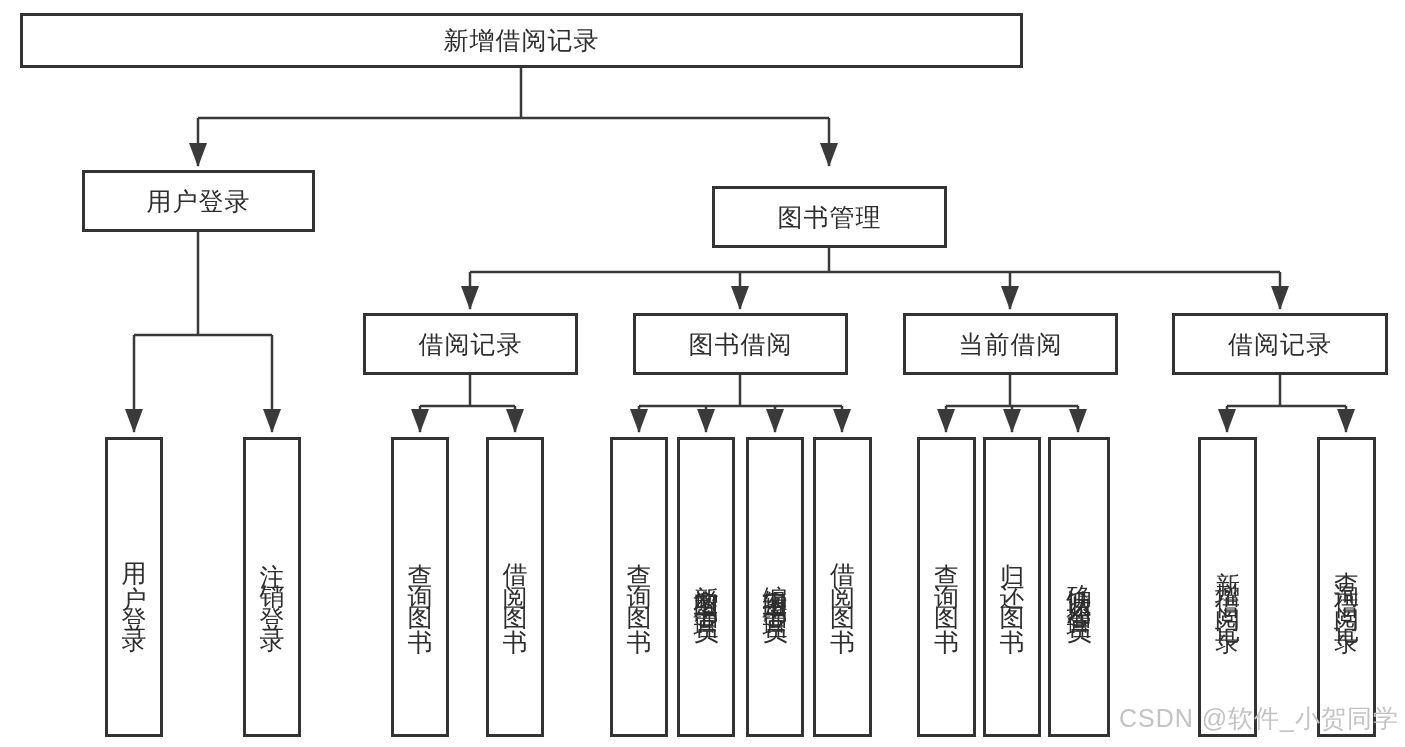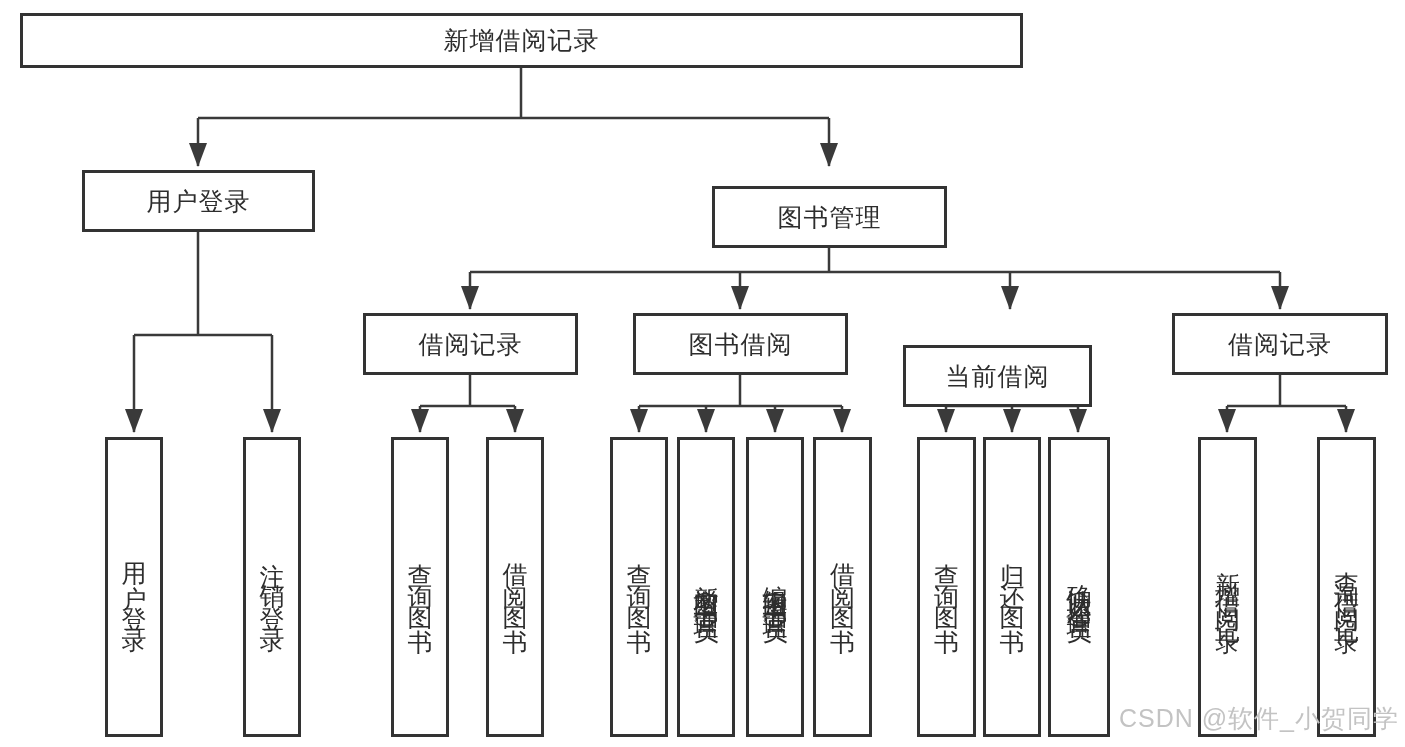--- a/index.html
+++ b/index.html
@@ -106,21 +106,21 @@
   <div class="node" style="left:712px;top:186px;width:235px;height:62px;">
     <span class="hlabel">图书管理</span>
   </div>
 
   <div class="node" style="left:363px;top:313px;width:215px;height:62px;">
     <span class="hlabel">借阅记录</span>
   </div>
   <div class="node" style="left:633px;top:313px;width:215px;height:62px;">
     <span class="hlabel">图书借阅</span>
   </div>
-  <div class="node" style="left:903px;top:313px;width:189px;height:62px;margin-top:32px;">
+  <div class="node" style="left:903px;top:313px;width:215px;height:62px;">
     <span class="hlabel">当前借阅</span>
   </div>
   <div class="node" style="left:1172px;top:313px;width:216px;height:62px;">
     <span class="hlabel">借阅记录</span>
   </div>
 
   <div class="node" style="left:105px;top:437px;width:58px;height:300px;">
     <span class="vtext" style="letter-spacing: 22px;">用户登录</span>
   </div>
   <div class="node" style="left:243px;top:437px;width:58px;height:300px;">

